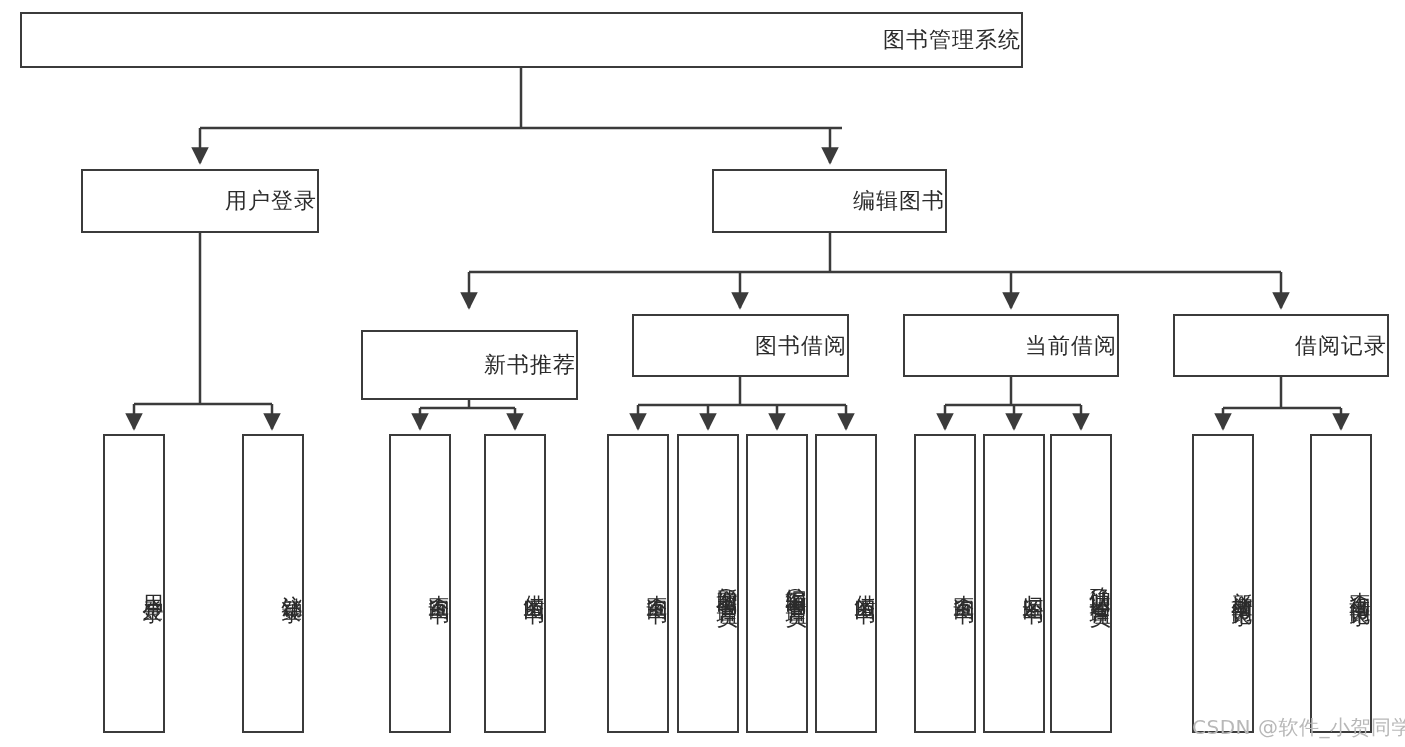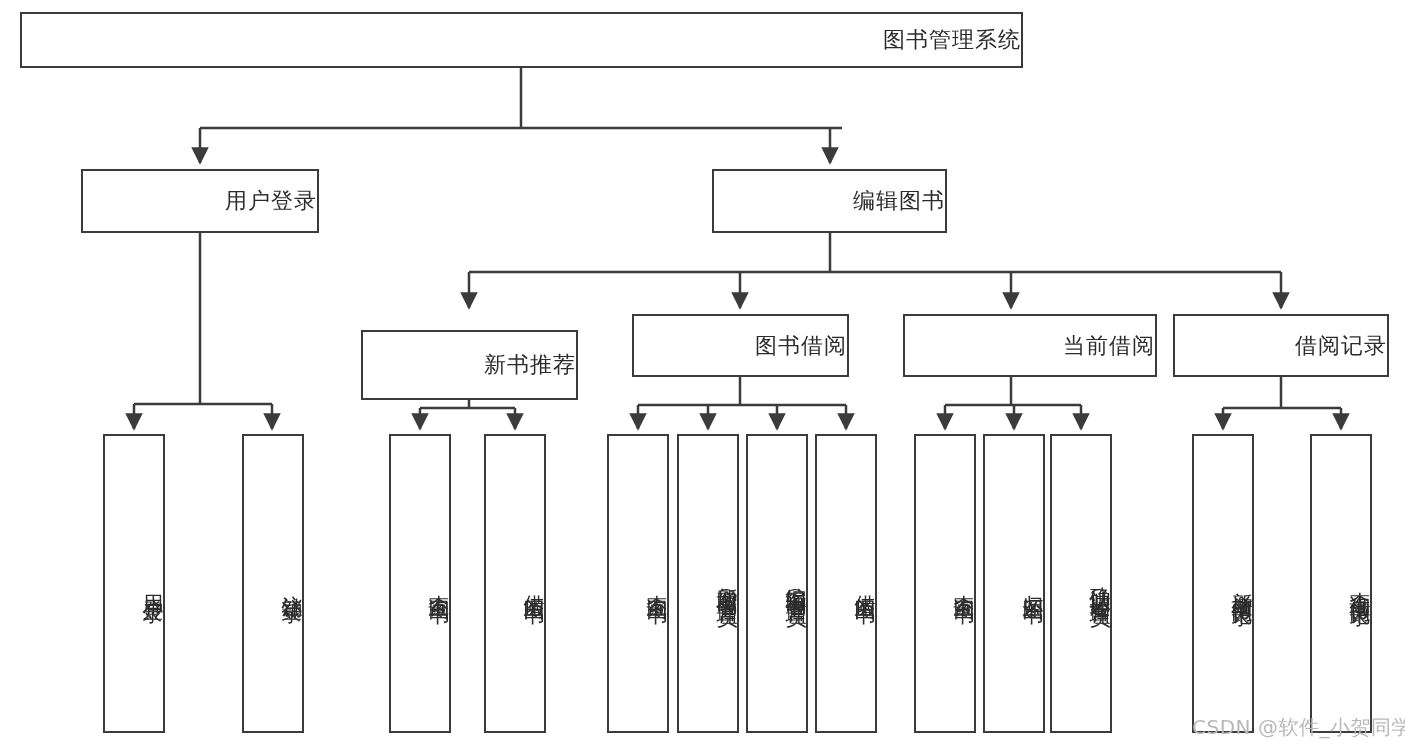--- a/index.html
+++ b/index.html
@@ -105,21 +105,21 @@
   <div class="node h" style="left:712px;top:169px;width:235px;height:64px;">
     <span>编辑图书</span>
   </div>
 
   <div class="node h" style="left:361px;top:330px;width:217px;height:70px;">
     <span>新书推荐</span>
   </div>
   <div class="node h" style="left:632px;top:314px;width:217px;height:63px;">
     <span>图书借阅</span>
   </div>
-  <div class="node h" style="left:903px;top:314px;width:254px;height:63px;">
+  <div class="node h" style="left:903px;top:314px;width:216px;height:63px;">
     <span>当前借阅</span>
   </div>
   <div class="node h" style="left:1173px;top:314px;width:216px;height:63px;">
     <span>借阅记录</span>
   </div>
 
   <div class="node v" style="left:103px;top:434px;width:62px;height:299px;">
     <span class="vtext">用户登录</span>
   </div>
   <div class="node v" style="left:242px;top:434px;width:62px;height:299px;">

